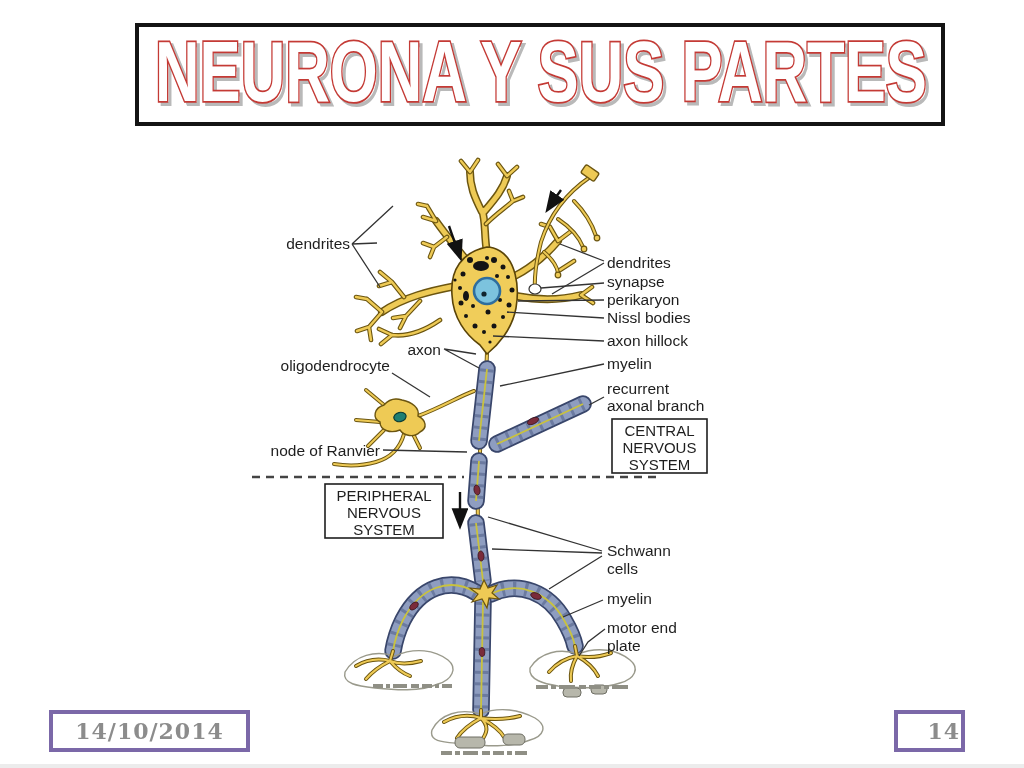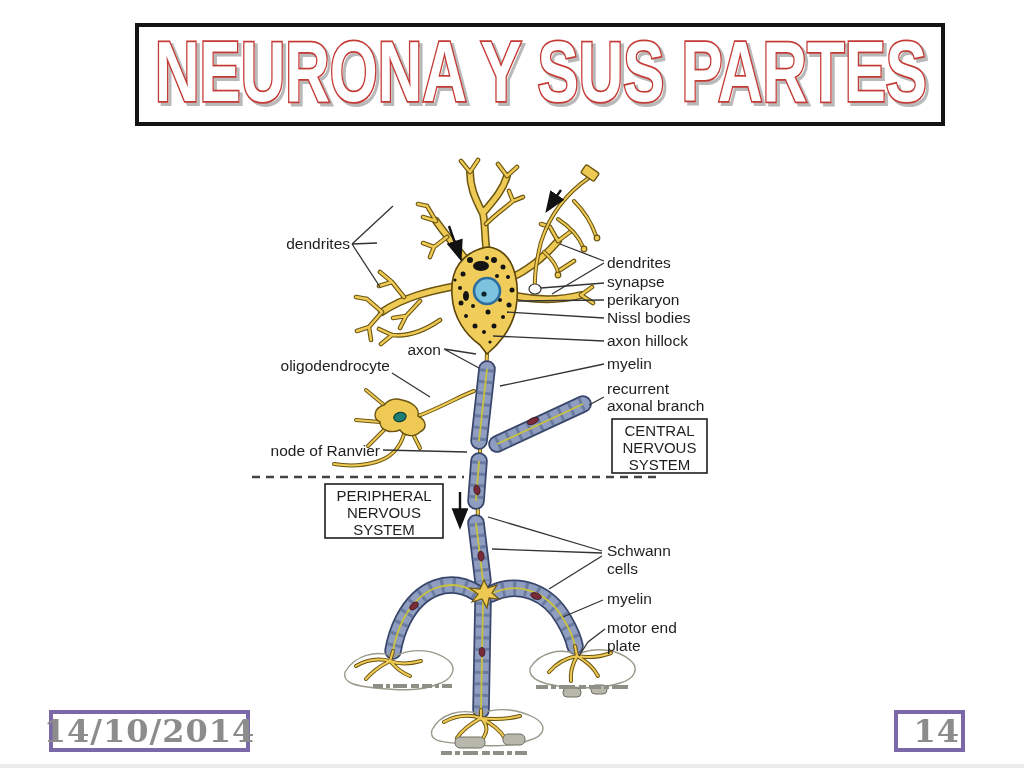--- a/index.html
+++ b/index.html
@@ -34,21 +34,21 @@
   .my-out  { stroke:#39466b; stroke-width:17.5; fill:none; stroke-linecap:round; }
   .my-body { stroke:#8e9dc0; stroke-width:14; fill:none; stroke-linecap:round; }
   .my-band { stroke:#5f6f96; stroke-width:14; fill:none; stroke-dasharray:3 8.5; opacity:.75; }
   .my-core { stroke:#c9c23e; stroke-width:1.8; fill:none; }
   .arrow { stroke:#111; stroke-width:2.4; fill:none; }
   .muscle { fill:none; stroke:#9a9a8c; stroke-width:1.4; }
   .tinytext { stroke:#8f8f85; stroke-width:4; }
   .footer-box {
     position:absolute; top:710px; height:34px; border:4px solid #7b68a8;
     box-sizing:content-box; display:flex; align-items:center;
-    color:#8c8c8c; font-family:"DejaVu Serif", serif; font-weight:bold; font-size:32px;
+    color:#8c8c8c; font-family:"DejaVu Serif", serif; font-weight:bold; font-size:22px;
     background:#fff; letter-spacing:1px;
   }
   .date-box { left:49px; width:193px; justify-content:center; }
   .page-box { left:894px; width:62px; justify-content:flex-end; padding-right:1px; }
   .slide-edge { position:absolute; left:0; bottom:0; width:100%; height:4px; background:#ececec; }
 </style>
 </head>
 <body>
 
 <div class="slide">

